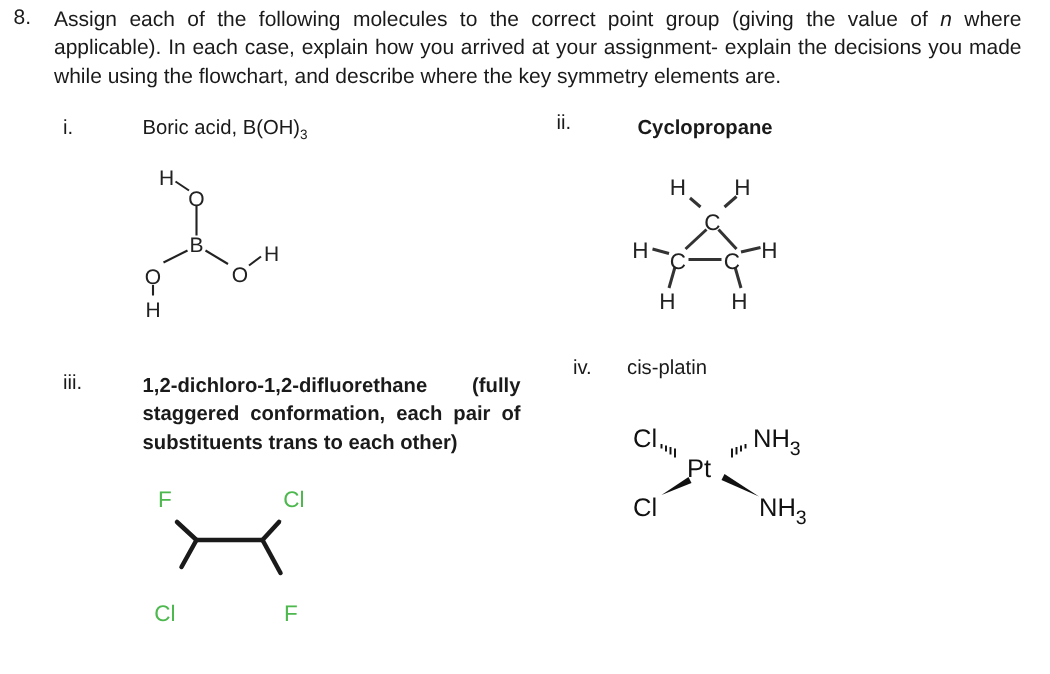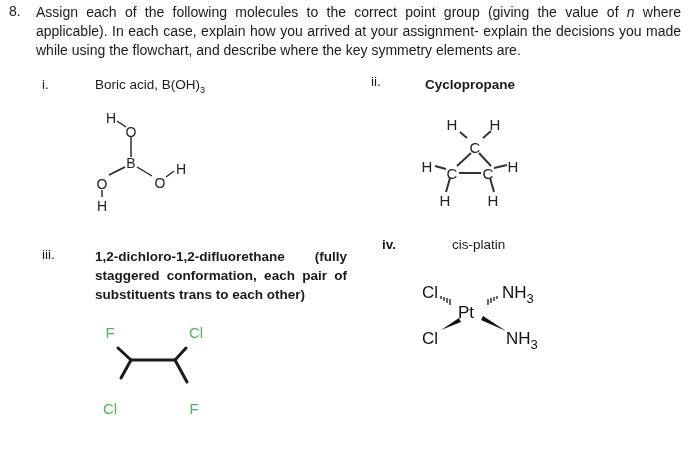--- a/index.html
+++ b/index.html
@@ -91,22 +91,22 @@
     <line x1="95" y1="50" x2="107" y2="72"></line>
   </g>
   <g class="atom" font-size="15" fill="#4db84d" text-anchor="middle">
     <text x="30" y="28">F</text>
     <text x="116" y="28">Cl</text>
     <text x="30" y="104">Cl</text>
     <text x="114" y="104">F</text>
   </g>
 </svg>
 
-<div class="roman" style="left:382px; top:237px;font-weight:bold;">iv.</div>
-<div class="label" style="left:452px; top:237px;">cis-platin</div>
+<div class="roman" style="left:382px; top:237px;">iv.</div>
+<div class="label" style="left:418px; top:237px;">cis-platin</div>
 
 <svg width="160" height="90" style="left:410px; top:270px;">
   <g stroke="#111" stroke-width="1.3">
     <line x1="31" y1="26" x2="31" y2="29"></line>
     <line x1="34" y1="27" x2="34" y2="31"></line>
     <line x1="37" y1="28" x2="37" y2="33"></line>
     <line x1="40" y1="29" x2="40" y2="35"></line>
     <line x1="78" y1="29" x2="78" y2="35"></line>
     <line x1="81" y1="28" x2="81" y2="33"></line>
     <line x1="84" y1="27" x2="84" y2="31"></line>

